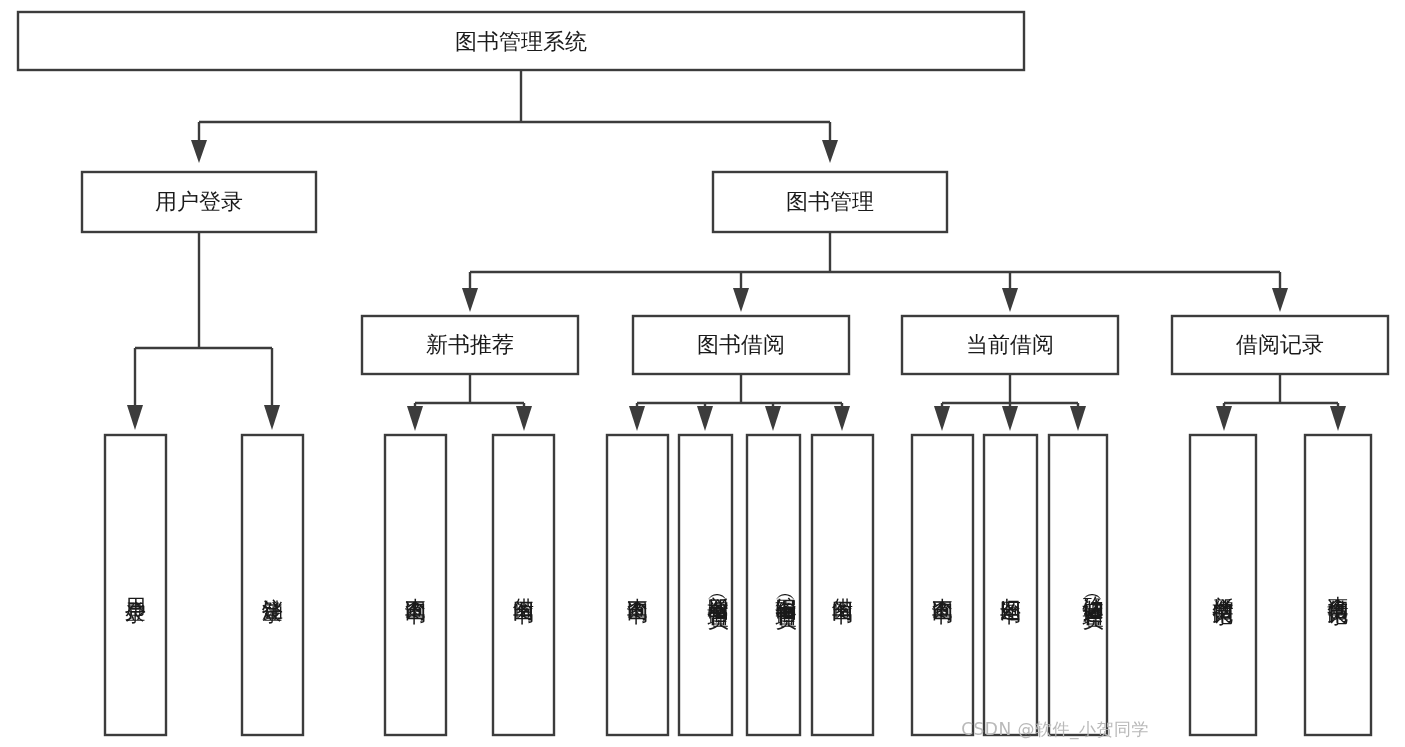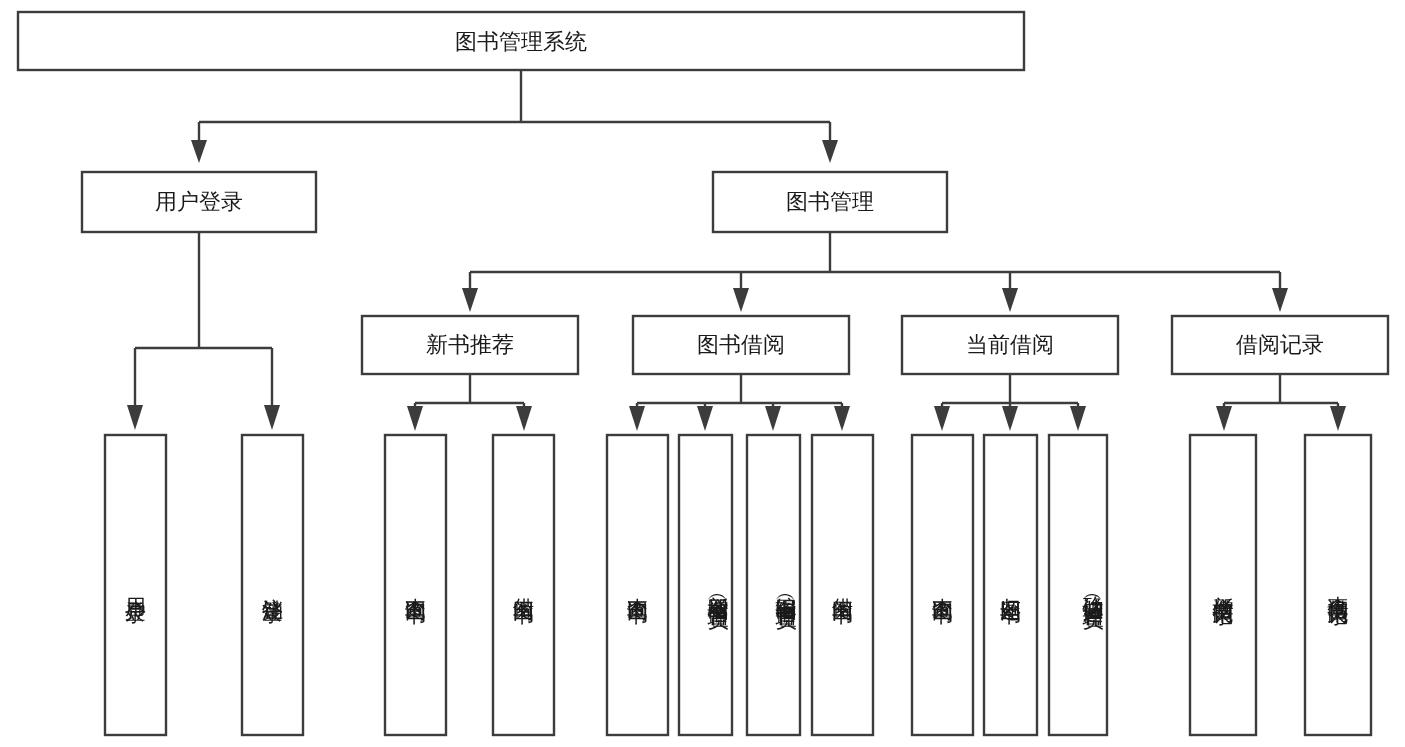--- a/index.html
+++ b/index.html
@@ -219,14 +219,15 @@
   <div class="vlabel-wrap" style="left:747px; top:435px; width:53px; height:300px; align-items:flex-start; padding-top:6px; box-sizing:border-box;">编辑图书（管理员）</div>
   <div class="vlabel-wrap" style="left:812px; top:435px; width:61px; height:300px;">借阅图书</div>
 
   <div class="vlabel-wrap" style="left:912px; top:435px; width:61px; height:300px;">查询图书</div>
   <div class="vlabel-wrap" style="left:984px; top:435px; width:53px; height:300px;">归还图书</div>
   <div class="vlabel-wrap" style="left:1049px; top:435px; width:58px; height:300px; align-items:flex-start; padding-top:6px; box-sizing:border-box;">确认归还（管理员）</div>
 
   <div class="vlabel-wrap" style="left:1190px; top:435px; width:66px; height:300px;">新增借阅记录</div>
   <div class="vlabel-wrap" style="left:1305px; top:435px; width:66px; height:300px;">查询借阅记录</div>
 
+  <div class="watermark">CSDN @软件_小贺同学</div>
 
 </div>
 
 </body></html>

